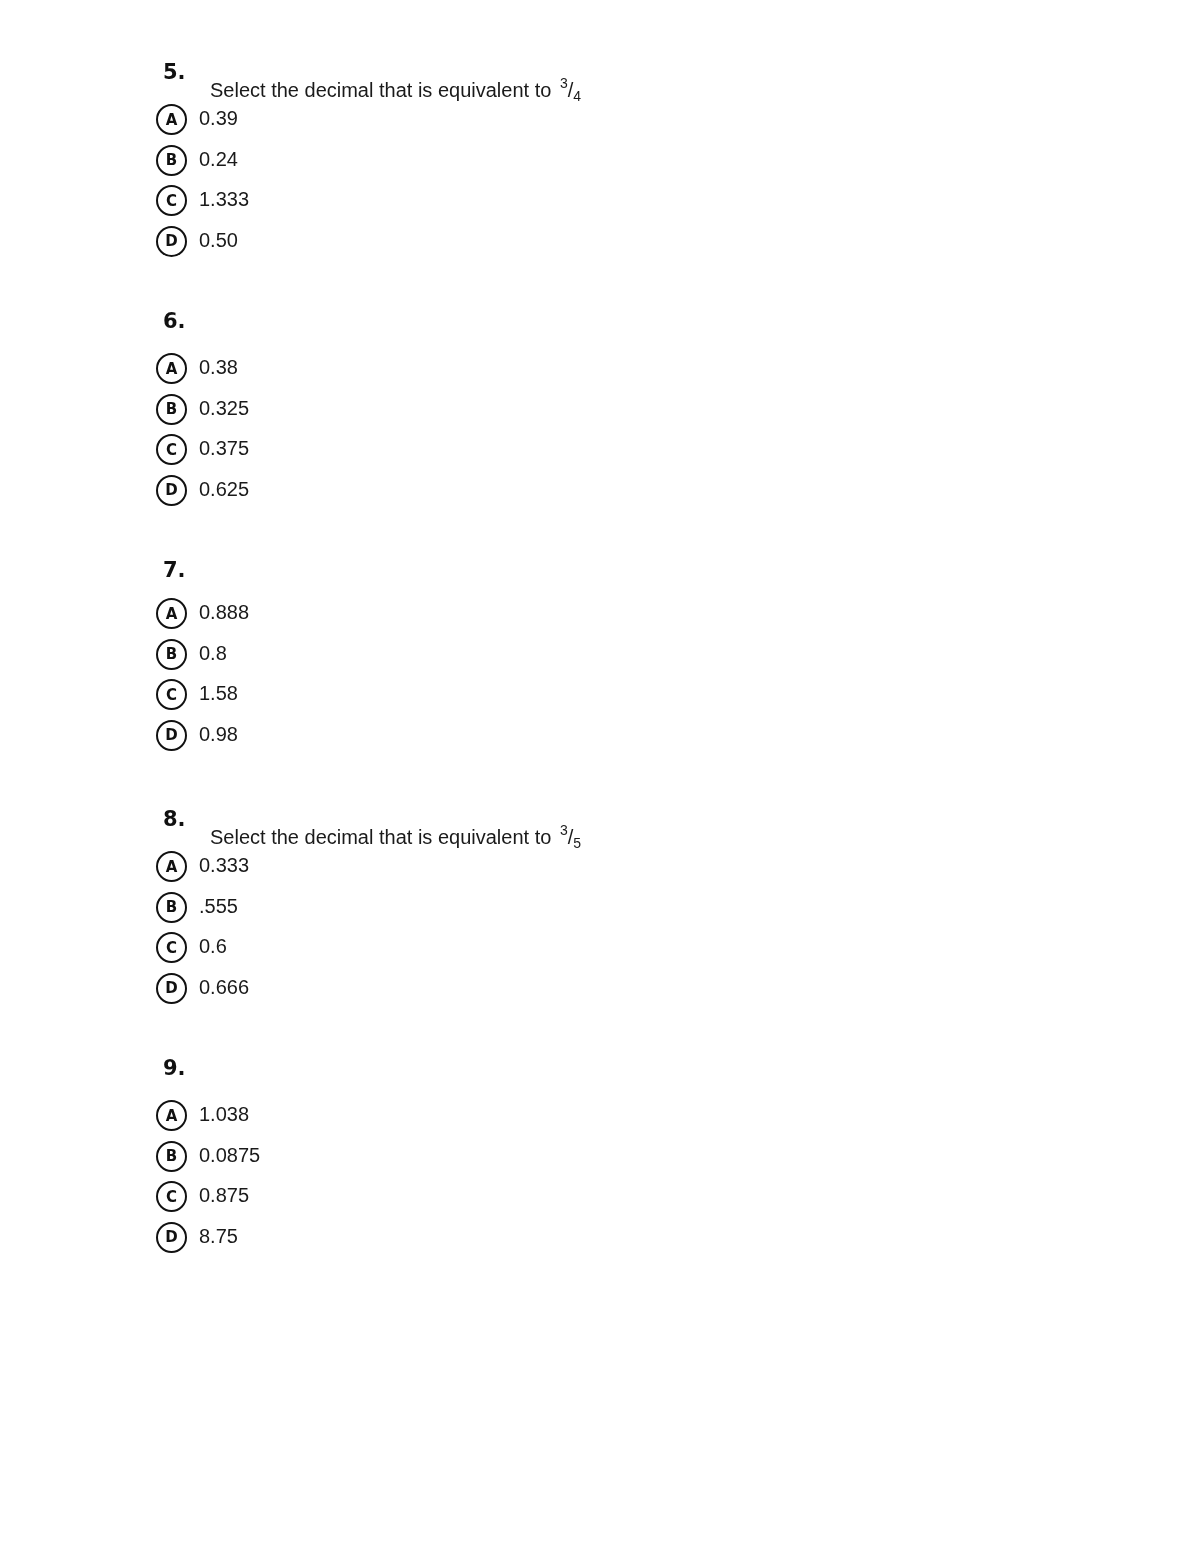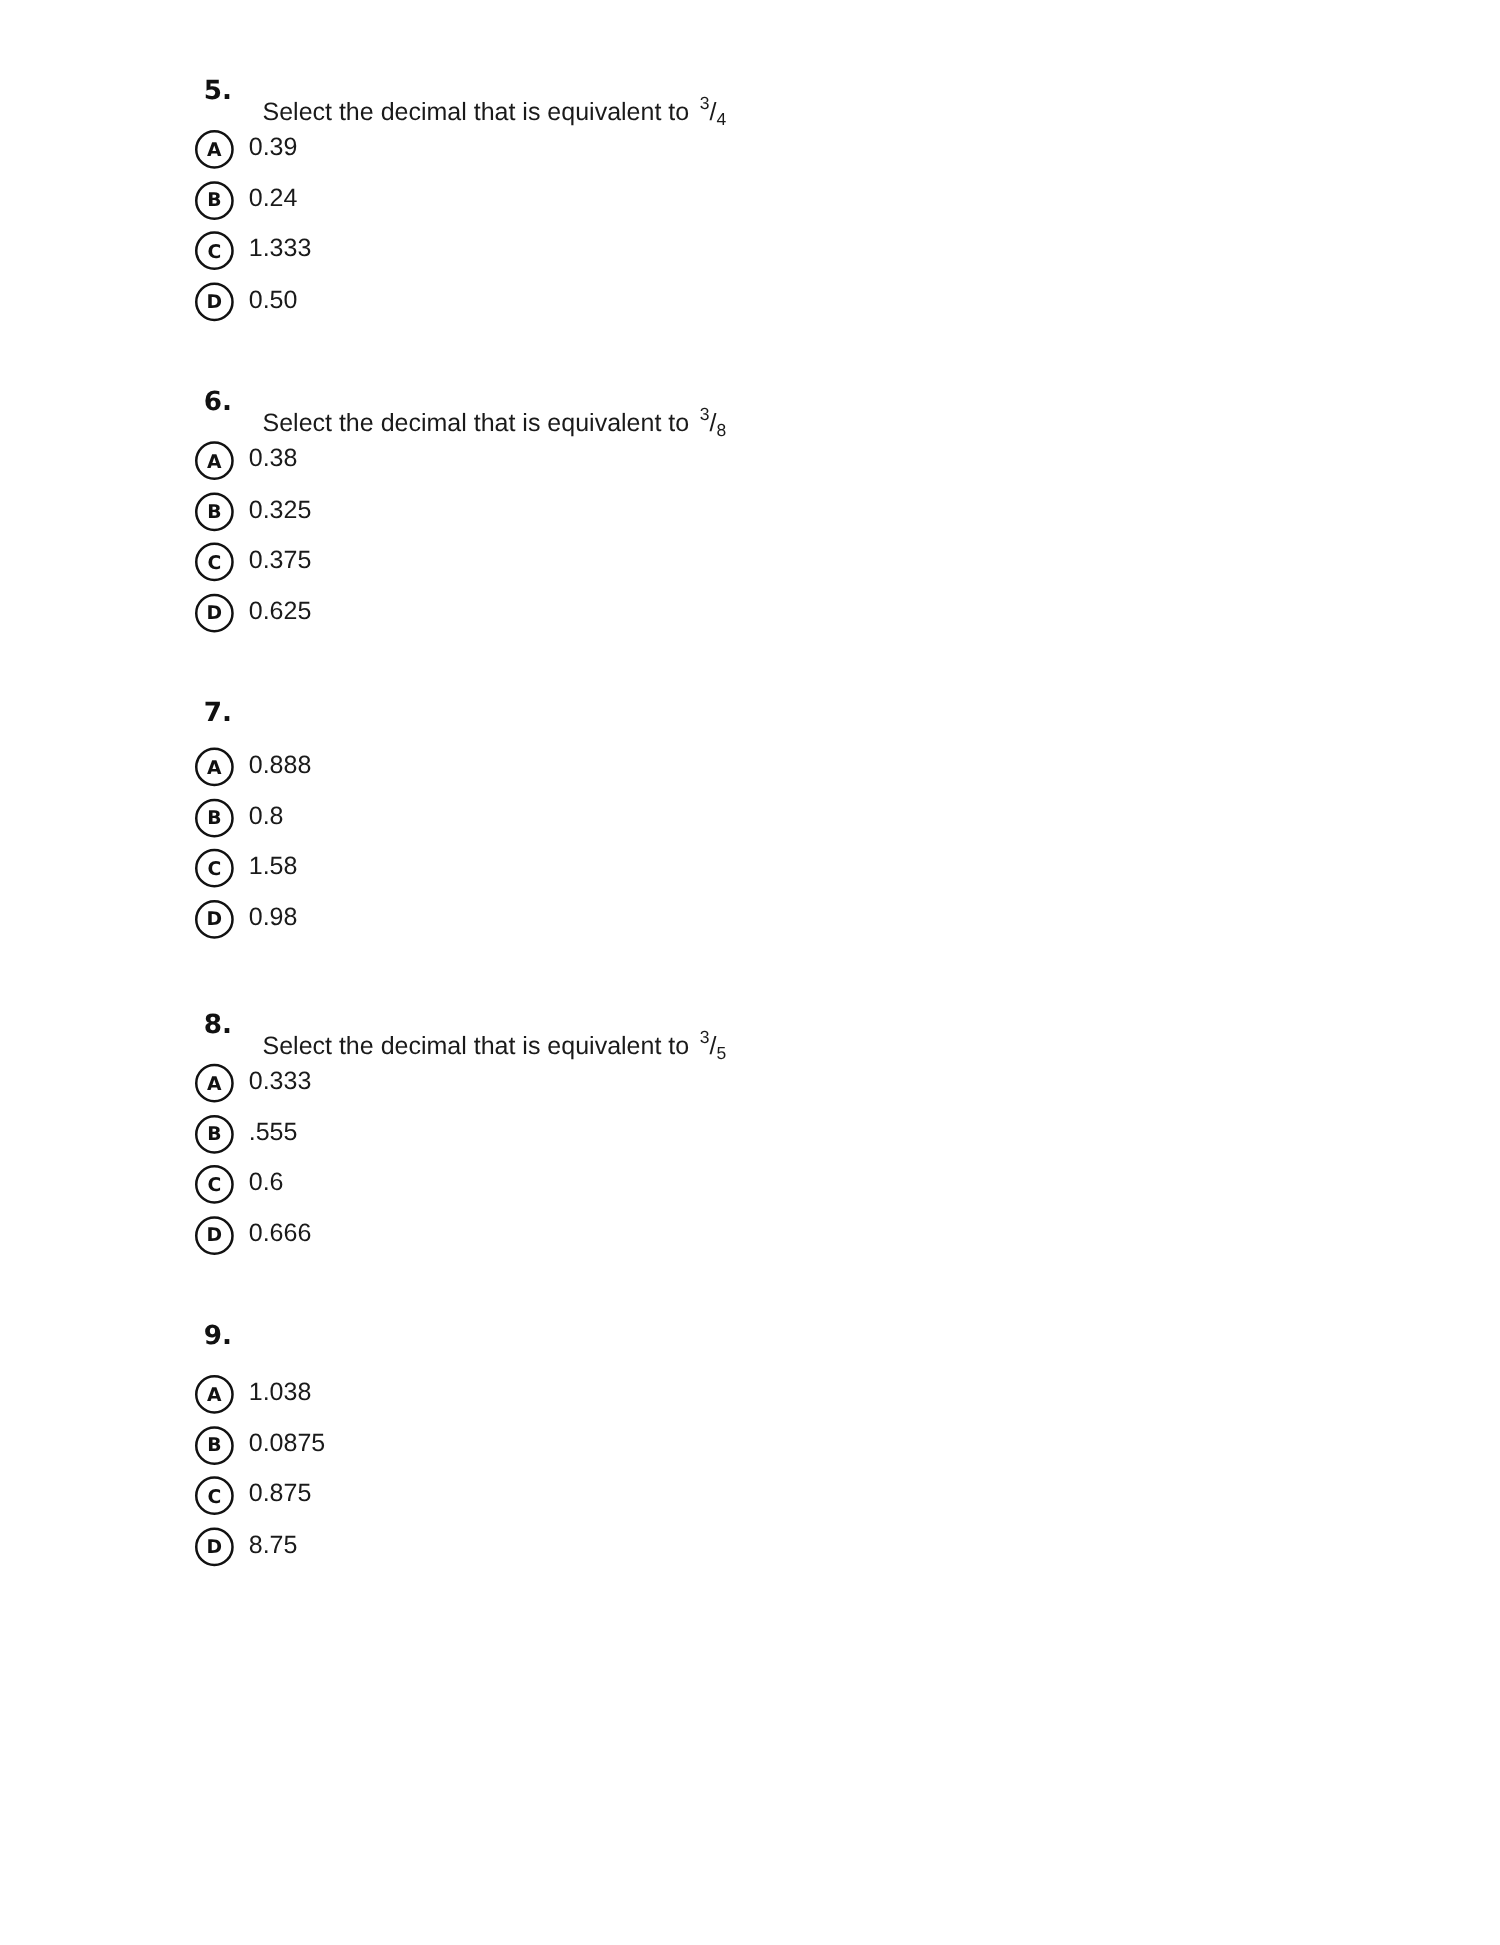--- a/index.html
+++ b/index.html
@@ -123,24 +123,20 @@
     <div class="option">
       <span class="bubble">D</span>
       <span class="opt-text">0.50</span>
     </div>
   </div>
 </div>
 
 <div class="question" style="top:309px;">
   <div class="q-head">
     <span class="q-num">6.</span>
-    <span class="q-text">
-      <span>Select the decimal that is equivalent to</span>
-      <span class="frac"><sup>3</sup><span class="slash">/</span><sub>8</sub></span>
-    </span>
   </div>
   <div class="options">
     <div class="option">
       <span class="bubble">A</span>
       <span class="opt-text">0.38</span>
     </div>
     <div class="option">
       <span class="bubble">B</span>
       <span class="opt-text">0.325</span>
     </div>

